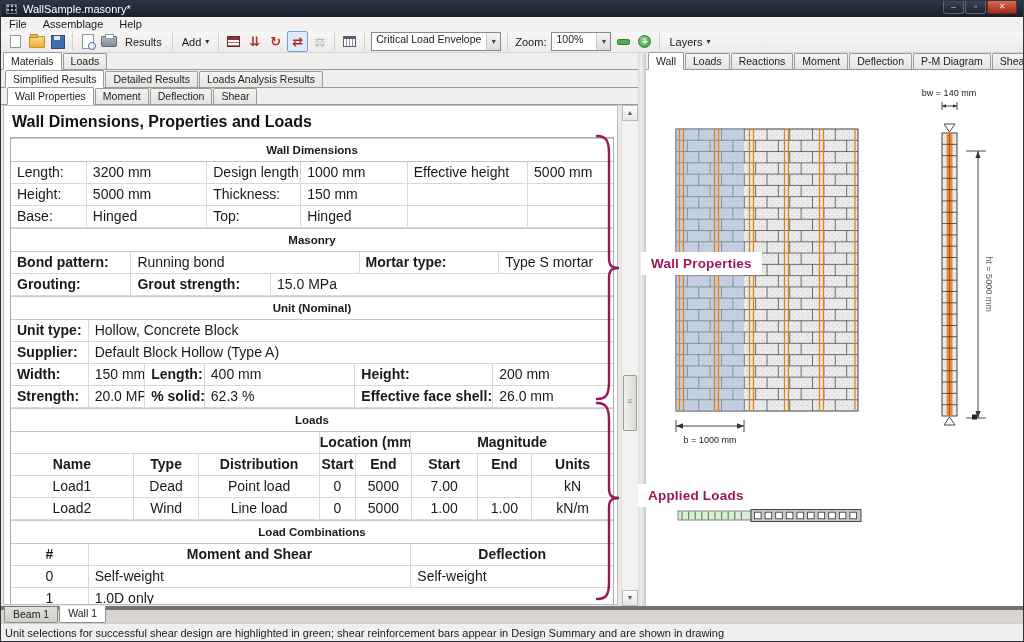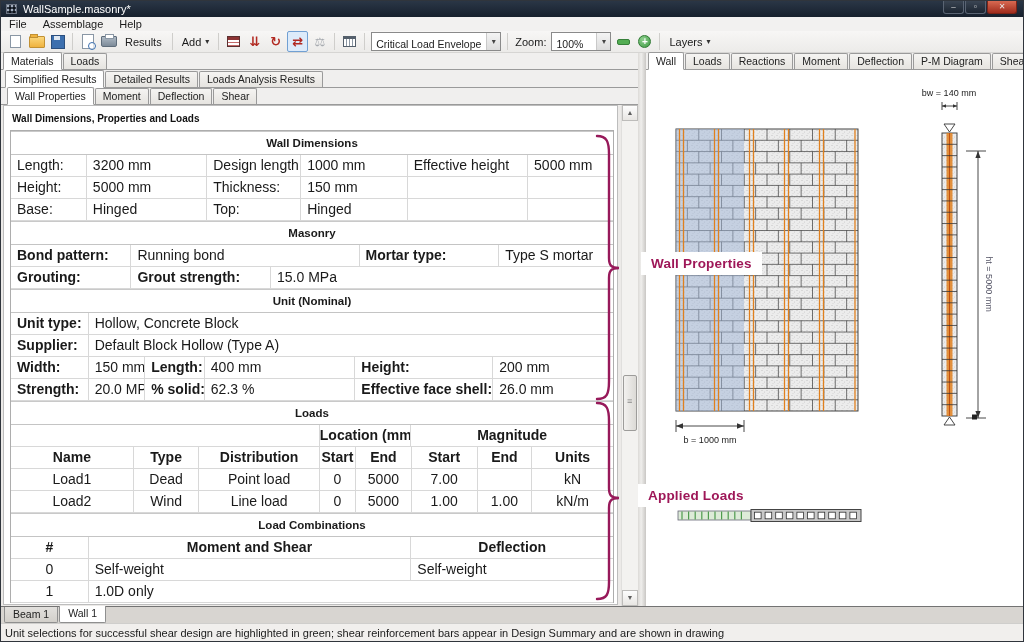--- a/index.html
+++ b/index.html
@@ -33,21 +33,21 @@
   .ic-print{width:14px;height:9px;background:linear-gradient(#aeb9c4,#7d8b99);border:1px solid #5f6d7b;border-radius:1px 1px 2px 2px;position:relative;}
   .ic-print:before{content:"";position:absolute;left:3px;top:-3px;width:7px;height:3px;background:#fff;border:1px solid #8a97a5;}
   .ic-grid{width:13px;height:11px;border:1px solid #5a3030;background:
      linear-gradient(#8d3434 0 3px,transparent 3px),
      repeating-linear-gradient(#fff 0 2px,#c46a6a 2px 3px);box-sizing:border-box;}
   .glyph-red{color:#b22a22;font-size:13px;font-weight:bold;font-family:"DejaVu Sans",sans-serif;}
   .glyph-gray{color:#a7abb0;font-size:12px;font-family:"DejaVu Sans",sans-serif;}
   .tbtn.toggled{border:1px solid #71a0d3;background:#ddebfa;border-radius:2px;}
   .ic-cols{width:13px;height:11px;border:1px solid #55606c;border-top:3px solid #55606c;box-sizing:border-box;
     background:repeating-linear-gradient(90deg,#fff 0 2px,#8c98a4 2px 3px);}
-  .combo{display:flex;align-items:flex-end;height:17px;background:#fff;border:1px solid #8a8a8a;font-size:10.5px;margin:0 2px;}
+  .combo{display:flex;align-items:flex-start;height:17px;background:#fff;border:1px solid #8a8a8a;font-size:10.5px;margin:0 2px;}
   .combo .val{padding:0 4px;white-space:nowrap;}
   .combo .caret{width:13px;align-self:stretch;border-left:1px solid #c9c9c9;display:flex;align-items:center;justify-content:center;font-size:8px;color:#444;background:linear-gradient(#f4f4f4,#dcdcdc);}
   .ddtext{display:flex;align-items:center;padding:0 4px;}
   .ddtext .caret2{font-size:8px;margin-left:4px;color:#333;}
   .ic-minus{width:11px;height:4px;background:#53ad53;border:1px solid #37803a;border-radius:2px;}
   .ic-plus{width:13px;height:13px;border-radius:50%;background:radial-gradient(circle at 35% 30%,#8fd08f,#3f9a43);border:1px solid #2f7a33;
     color:#fff;font-size:10px;line-height:12px;text-align:center;font-weight:bold;box-sizing:border-box;}
 
   
   .tabstrip{position:absolute;display:flex;align-items:flex-end;background:#f0efee;border-bottom:1px solid #9a9a9a;box-sizing:border-box;padding-left:2px;}
@@ -55,21 +55,21 @@
     font-size:10.5px;color:#222;padding:1px 7px 2px 7px;margin-right:1px;white-space:nowrap;position:relative;}
   .tab.active{background:#fff;padding-top:2px;margin-bottom:-1px;border-bottom:1px solid #fff;z-index:2;}
   #tabs-mat{left:0;top:52px;width:637px;height:17px;}
   #tabs-res{left:0;top:69px;width:637px;height:18px;padding-left:4px;}
   #tabs-simp{left:0;top:87px;width:637px;height:17px;padding-left:6px;}
   #tabs-right{left:645px;top:52px;width:379px;height:17px;}
 
   
   .left-content{position:absolute;left:0;top:104px;width:637px;height:501px;background:#eceae8;}
   .doc{position:absolute;left:2px;top:0;width:615px;height:500px;background:#fff;border:1px solid #bdbdbd;box-sizing:border-box;overflow:hidden;}
-  .doc-title{font-size:10px;font-weight:bold;color:#111;padding:7px 8px 6px 8px;}
+  .doc-title{font-size:16px;font-weight:bold;color:#111;padding:7px 8px 6px 8px;}
   .ttable{margin-left:6px;width:604px;border:1px solid #adadad;border-bottom:none;box-sizing:border-box;}
   .trow{display:flex;height:21px;line-height:21px;border-bottom:1px solid #d8d8d8;font-size:14px;color:#1a1a1a;}
   .trow.section{display:block;height:22px;line-height:22px;text-align:center;font-weight:bold;font-size:11.5px;border-bottom:1px solid #c4c4c4;border-top:1px solid #c9c9c9;}
   .tcell{box-sizing:border-box;border-right:1px solid #d8d8d8;padding:0 0 0 6px;overflow:hidden;white-space:nowrap;}
   .tcell:last-child{border-right:none;}
   .tcell.b{font-weight:bold;}
   .tcell.c{text-align:center;padding:0;}
 
   
   .vscroll{position:absolute;left:620px;top:0;width:16px;height:501px;background:#f3f2f0;border-left:1px solid #e0dfdd;}
@@ -87,21 +87,21 @@
   
   .right-pane{position:absolute;left:645px;top:52px;width:379px;height:553px;background:#fff;}
   .drawing{position:absolute;left:0;top:16px;}
 
   
   .anno{position:absolute;background:#fff;color:#9e1758;font-weight:bold;font-size:13.5px;padding:4px 10px;z-index:6;letter-spacing:.2px;}
   #anno-wall{left:640px;top:251px;}
   #anno-loads{left:637px;top:483px;}
 
   
-  .bottombar{position:absolute;left:0;top:605px;width:100%;height:17px;background:#d8d5d1;border-top:1px solid #737373;display:flex;align-items:flex-end;padding-left:3px;box-sizing:border-box;}
+  .bottombar{position:absolute;left:0;top:605px;width:100%;height:17px;background:#d8d5d1;border-top:4px solid #737373;display:flex;align-items:flex-end;padding-left:3px;box-sizing:border-box;}
   .btab{border:1px solid #8f8f8f;border-top:none;border-radius:0 0 2px 2px;background:linear-gradient(#e2e0dd,#d2cfca);
     font-size:10.5px;padding:1px 8px 2px 8px;margin-right:1px;color:#222;}
   .btab.active{background:#fff;padding-bottom:3px;}
   .statusbar{position:absolute;left:0;top:622px;width:100%;height:20px;background:#f1efed;border-top:1px solid #cfcecc;
     font-size:11px;color:#1a1a1a;line-height:19px;padding-left:4px;box-sizing:border-box;}
 </style>
 </head>
 <body>
 
 <div class="window">

